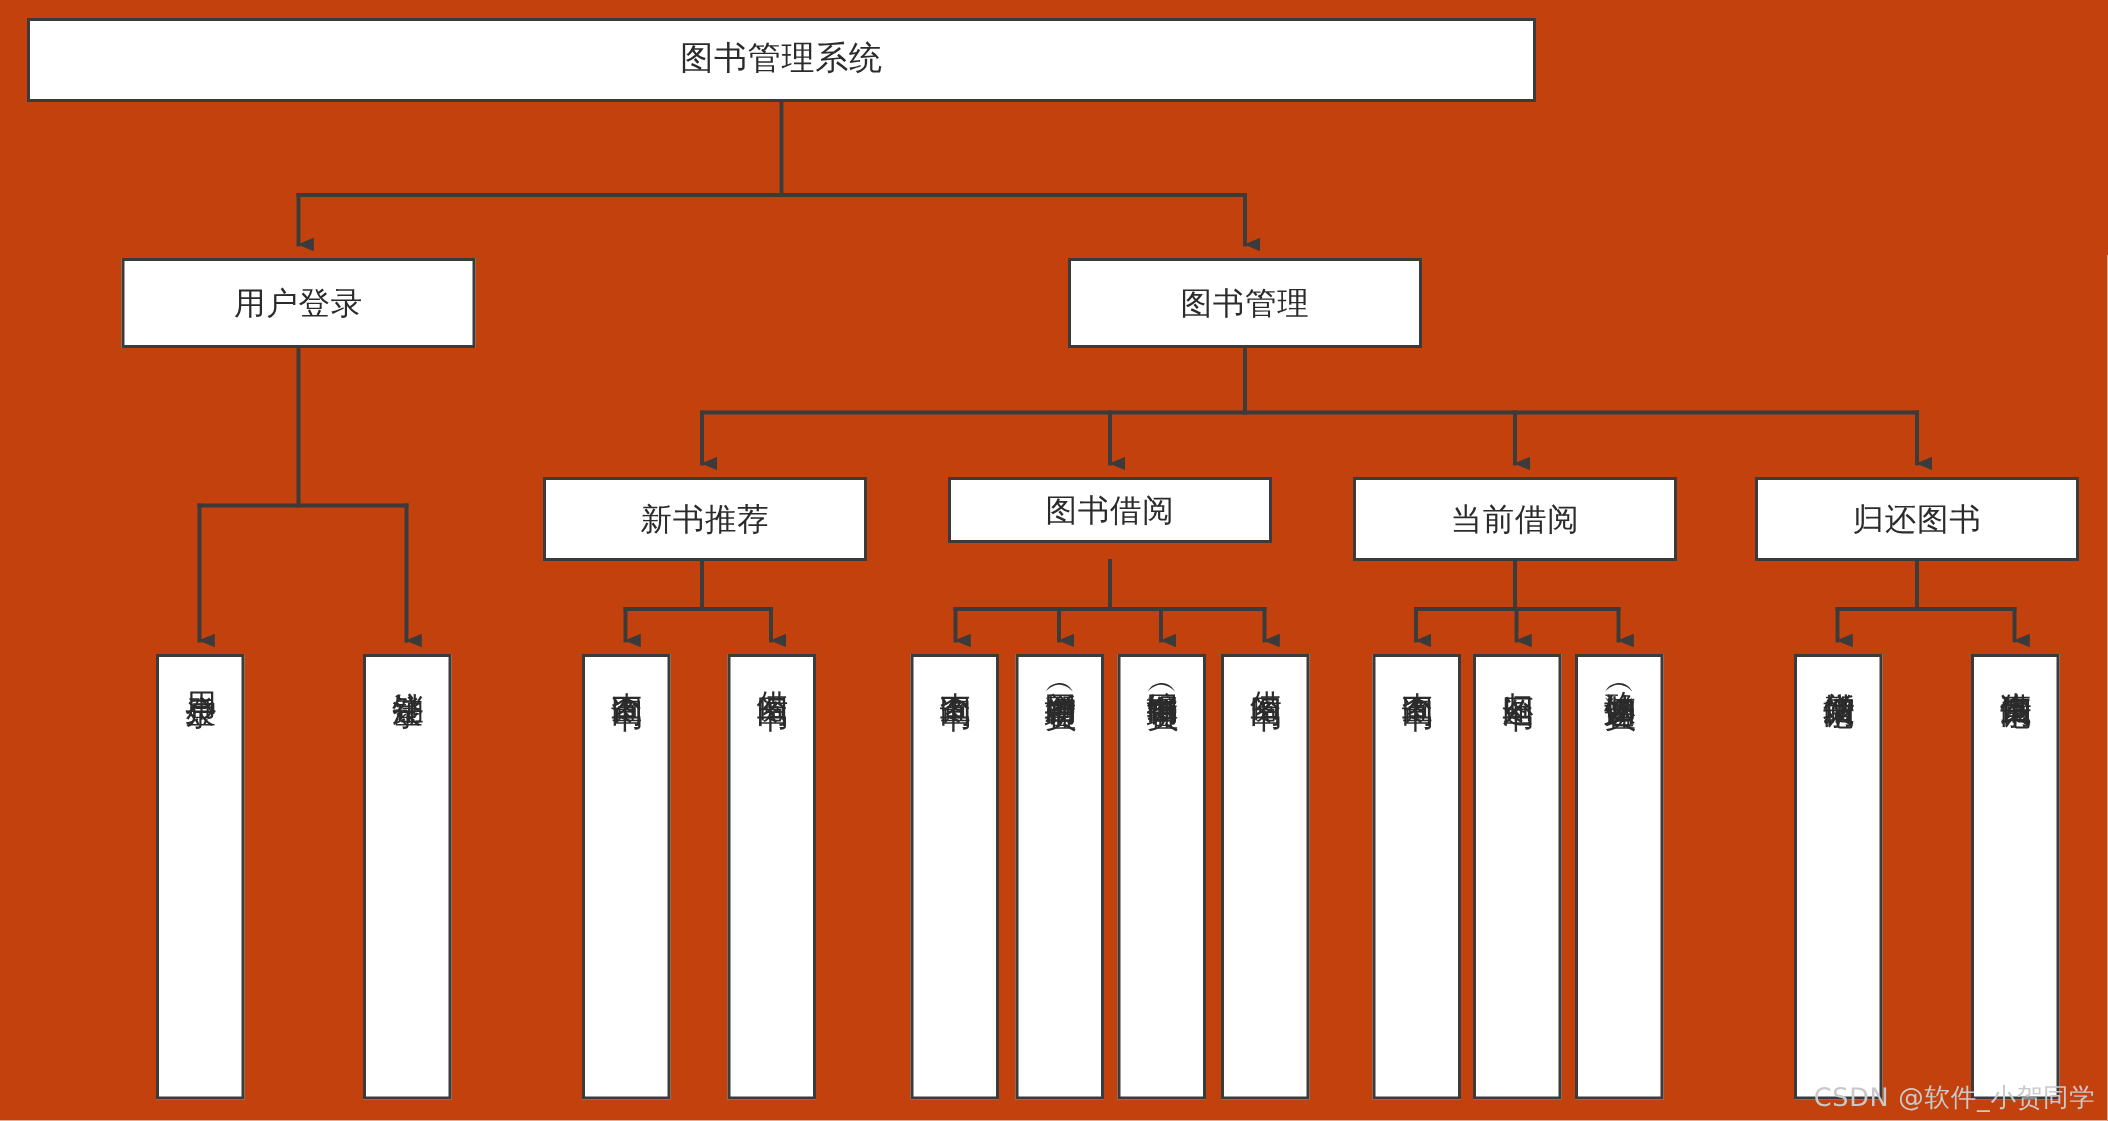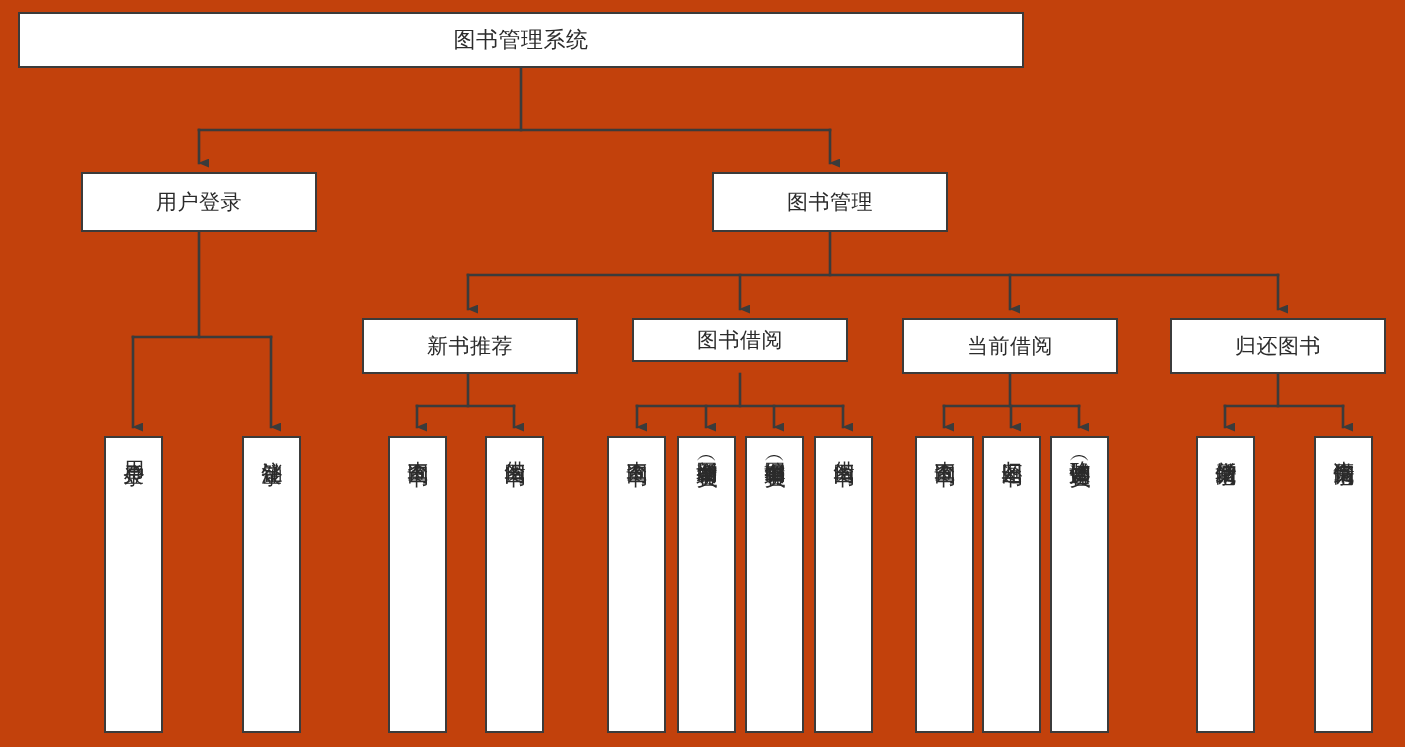--- a/index.html
+++ b/index.html
@@ -210,13 +210,14 @@
   </div>
 
   <div class="node vert tall" style="left:1196px; top:436px; width:59px; height:297px;">
     <span class="node-label">新增借阅记录</span>
   </div>
 
   <div class="node vert tall" style="left:1314px; top:436px; width:59px; height:297px;">
     <span class="node-label">查询借阅记录</span>
   </div>
 
+  <div id="watermark">CSDN @软件_小贺同学</div>
 </div>
 
 </body></html>

